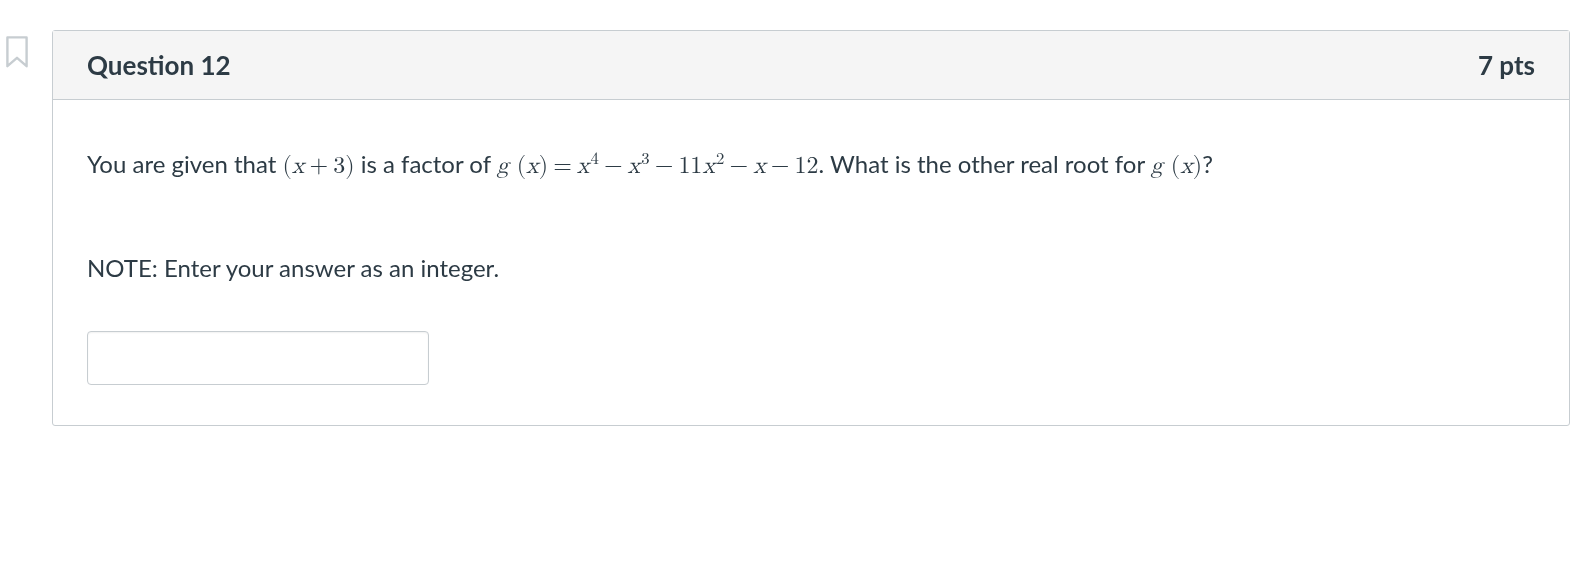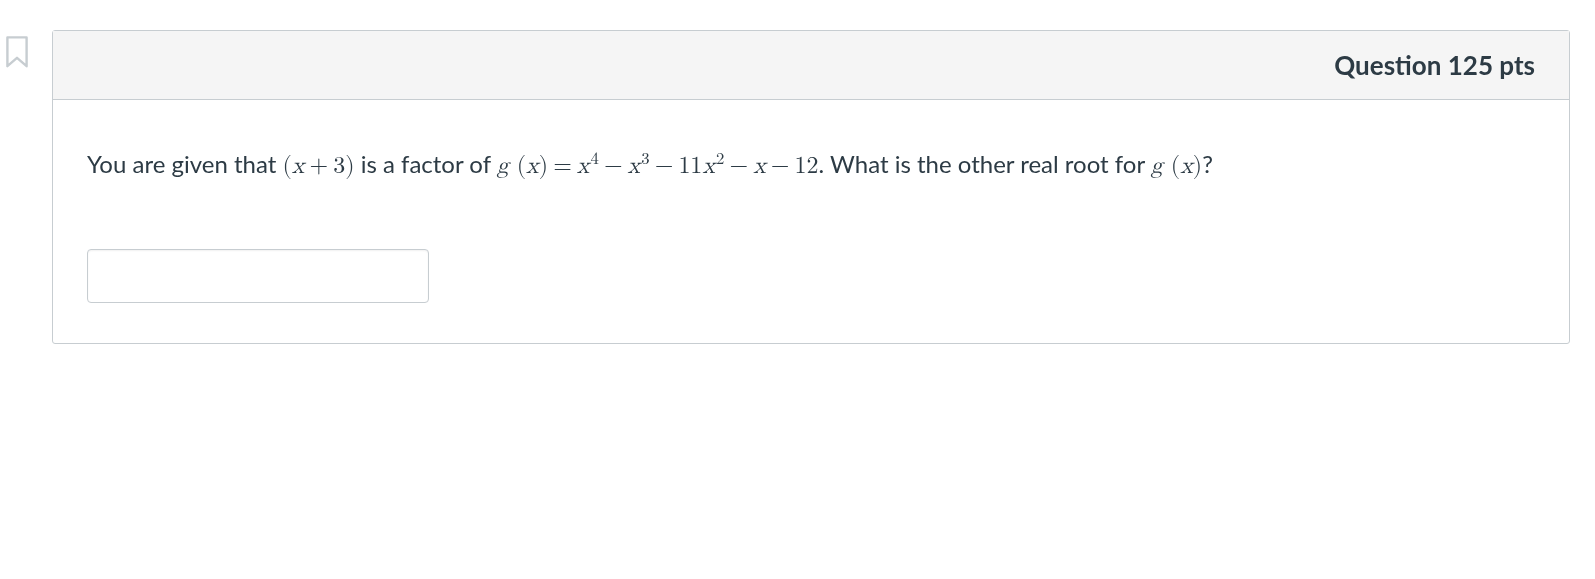--- a/index.html
+++ b/index.html
@@ -28,21 +28,21 @@
     height: 36px;
   }
   .question-card {
     flex: 1 1 auto;
     border: 1px solid #c7cdd1;
     border-radius: 3px;
     background: #fff;
   }
   .question-header {
     display: flex;
-    justify-content: flex-end;
+    justify-content: space-between;
     align-items: center;
     padding: 18px 34px 18px 34px;
     background: #f5f5f5;
     border-bottom: 1px solid #c7cdd1;
   }
   .question-title {
     font-weight: 700;
     font-size: 26px;
     color: #2d3b45;
   }
@@ -103,27 +103,28 @@
   <div class="marker">
     <svg viewBox="0 0 24 30">
       <path d="M4 2 H20 V26 L12 19 L4 26 Z" fill="none" stroke="#c7cdd1" stroke-width="2" stroke-linejoin="round"></path>
     </svg>
   </div>
 
   <div class="question-card">
 
     <div class="question-header">
       <div class="question-title">Question 12</div>
-      <div class="question-points">5 pts</div>
+      <div class="question-points">7 pts</div>
     </div>
 
     <div class="question-body">
 
       <div class="prompt">
         <span>You are given that </span><span class="math"><span class="paren">(</span>x<span class="op">+</span><span class="num">3</span><span class="paren">)</span></span><span> is a factor of </span><span class="math">g<span class="paren"> (</span>x<span class="paren">)</span><span class="op">=</span>x<sup>4</sup><span class="op">−</span>x<sup>3</sup><span class="op">−</span><span class="num">11</span>x<sup>2</sup><span class="op">−</span>x<span class="op">−</span><span class="num">12</span></span><span>.  What is the other real root for </span><span class="math">g<span class="paren"> (</span>x<span class="paren">)</span></span><span>?</span>
       </div>
 
+      <div class="note">NOTE: Enter your answer as an integer.</div>
 
       <input type="text" class="answer-input" value="" style="">
     </div>
 
   </div>
 </div>
 
 </body></html>

